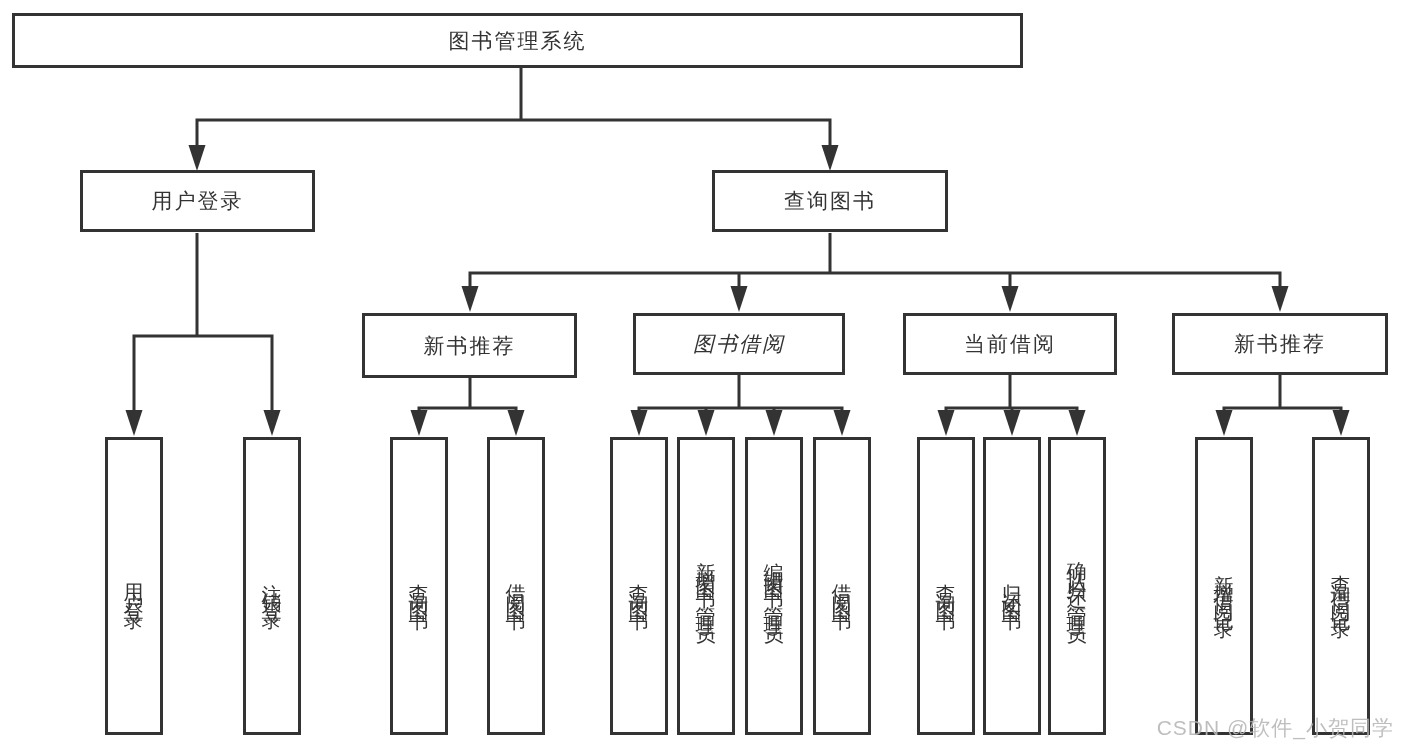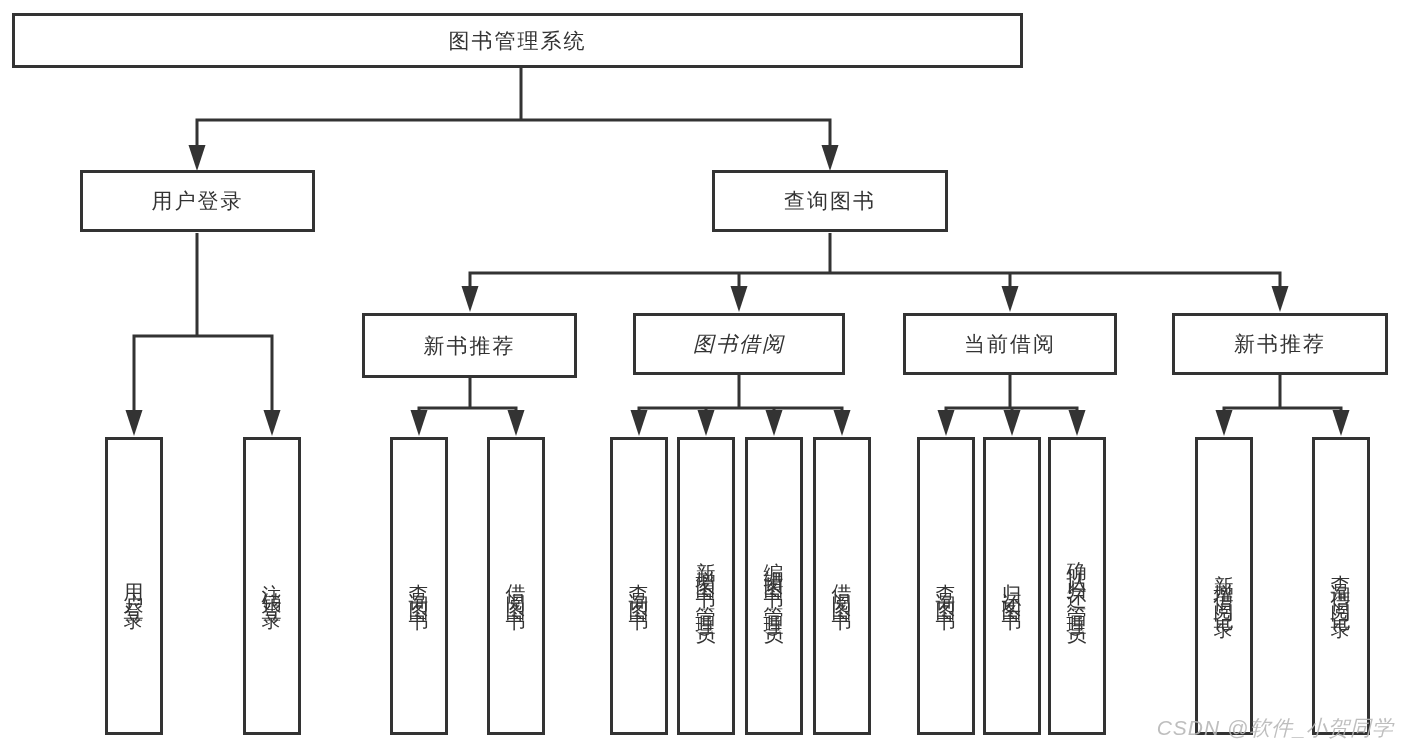--- a/index.html
+++ b/index.html
@@ -55,21 +55,20 @@
   }
   .watermark {
     position: absolute;
     right: 11px;
     bottom: 5px;
     font-size: 21px;
     color: #b8b8b8;
     letter-spacing: 1px;
     z-index: 10;
     opacity: 0.9;
-    font-style: italic;
   }
   
   .n-root   { left: 12px;   top: 13px;  width: 1011px; height: 55px; }
   .n-login  { left: 80px;   top: 170px; width: 235px;  height: 62px; }
   .n-mgmt   { left: 712px;  top: 170px; width: 236px;  height: 62px; }
   .n-newbk  { left: 362px;  top: 313px; width: 215px;  height: 65px; }
   .n-borrow { left: 633px;  top: 313px; width: 212px;  height: 62px; font-style: italic; }
   .n-curr   { left: 903px;  top: 313px; width: 214px;  height: 62px; }
   .n-rec    { left: 1172px; top: 313px; width: 216px;  height: 62px; }
   .lf-1  { left: 105px; }

